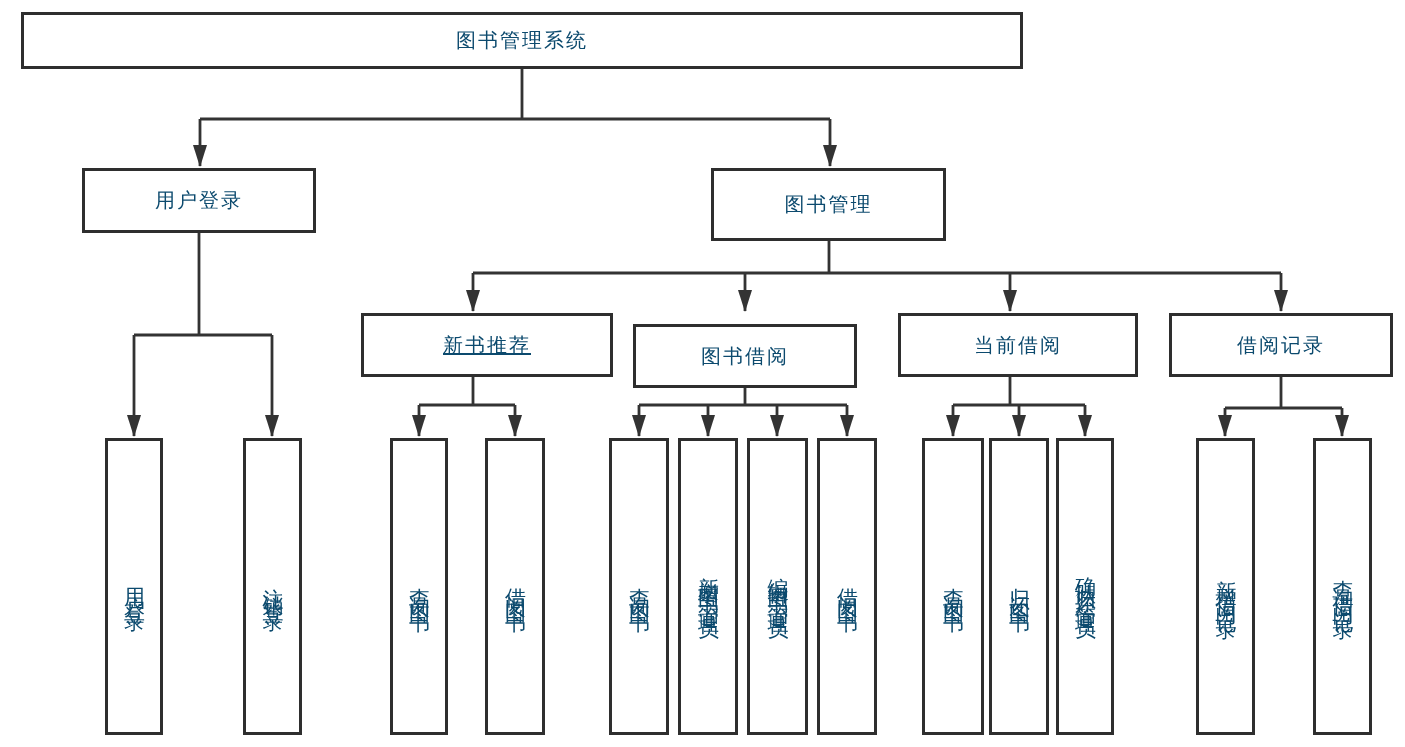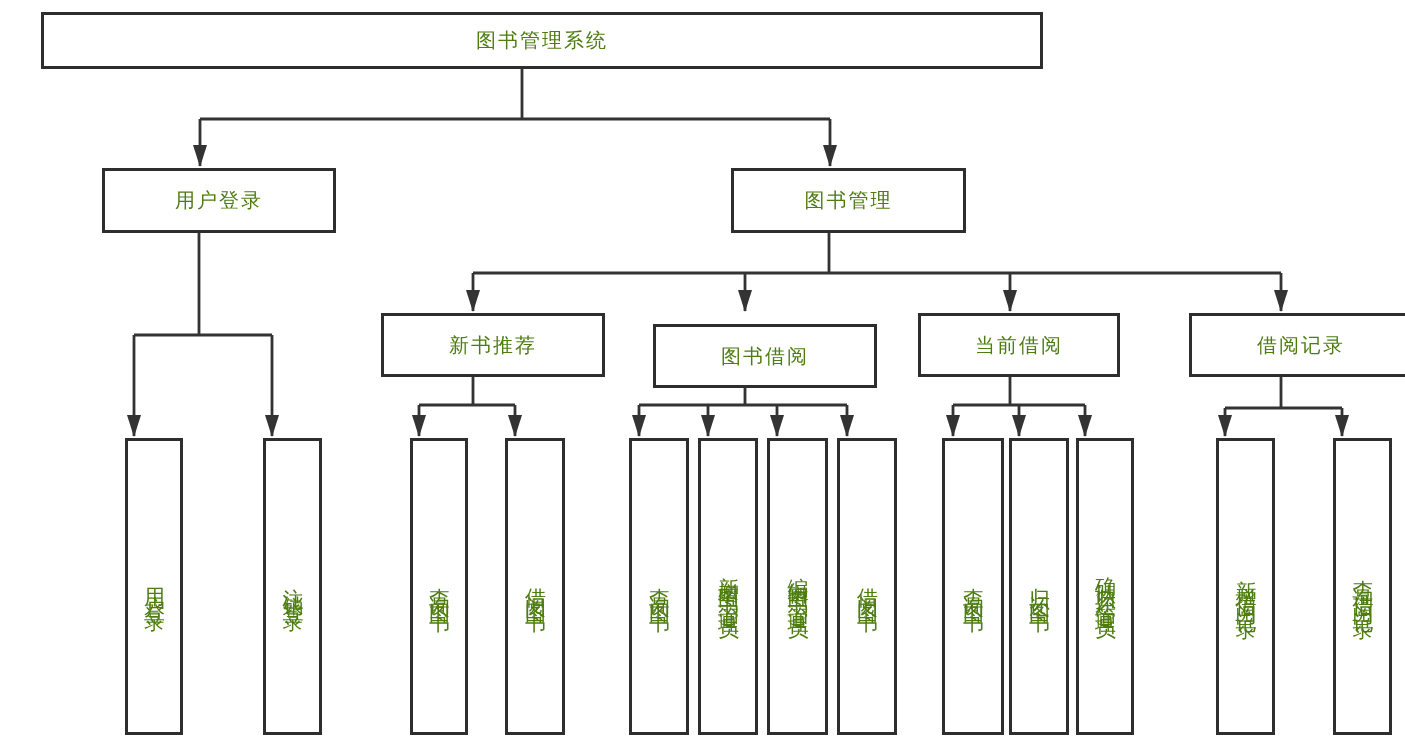--- a/index.html
+++ b/index.html
@@ -20,25 +20,24 @@
     left: 0;
     top: 0;
     width: 1405px;
     height: 747px;
   }
   .node {
     position: absolute;
     box-sizing: border-box;
     background: #ffffff;
     border: 3px solid #2e2e2e;
-    color: #4d7c0f;
+    color: #0c4a6e;
     display: flex;
     align-items: center;
     justify-content: center;
-    margin-left: 20px;
   }
   .hbox {
     font-size: 20px;
     letter-spacing: 2px;
     white-space: nowrap;
   }
   .vbox .vtext {
     writing-mode: vertical-rl;
     text-orientation: mixed;
     font-size: 21px;
@@ -102,25 +101,25 @@
 
       <path d="M1281 377 V408 M1225 408 H1342"></path>
       <path d="M1225 408 V436" marker-end="url(#ah)"></path>
       <path d="M1342 408 V436" marker-end="url(#ah)"></path>
     </g>
   </svg>
 
   <div class="node hbox" style="left:21px;top:12px;width:1002px;height:57px;">图书管理系统</div>
 
   <div class="node hbox" style="left:82px;top:168px;width:234px;height:65px;">用户登录</div>
-  <div class="node hbox" style="left:711px;top:168px;width:235px;height:65px;">图书管理</div>
+  <div class="node hbox" style="left:711px;top:168px;width:235px;height:73px;">图书管理</div>
 
-  <div class="node hbox" style="left:361px;top:313px;width:224px;height:64px;">新书推荐</div>
+  <div class="node hbox" style="left:361px;top:313px;width:252px;height:64px;text-decoration:underline;">新书推荐</div>
   <div class="node hbox" style="left:633px;top:324px;width:224px;height:64px;">图书借阅</div>
-  <div class="node hbox" style="left:898px;top:313px;width:202px;height:64px;">当前借阅</div>
+  <div class="node hbox" style="left:898px;top:313px;width:240px;height:64px;">当前借阅</div>
   <div class="node hbox" style="left:1169px;top:313px;width:224px;height:64px;">借阅记录</div>
 
   <div class="node vbox" style="left:105px;top:438px;width:58px;height:297px;">
     <span class="vtext">用户登录</span>
   </div>
   <div class="node vbox" style="left:243px;top:438px;width:59px;height:297px;">
     <span class="vtext">注销登录</span>
   </div>
 
   <div class="node vbox" style="left:390px;top:438px;width:58px;height:297px;">

